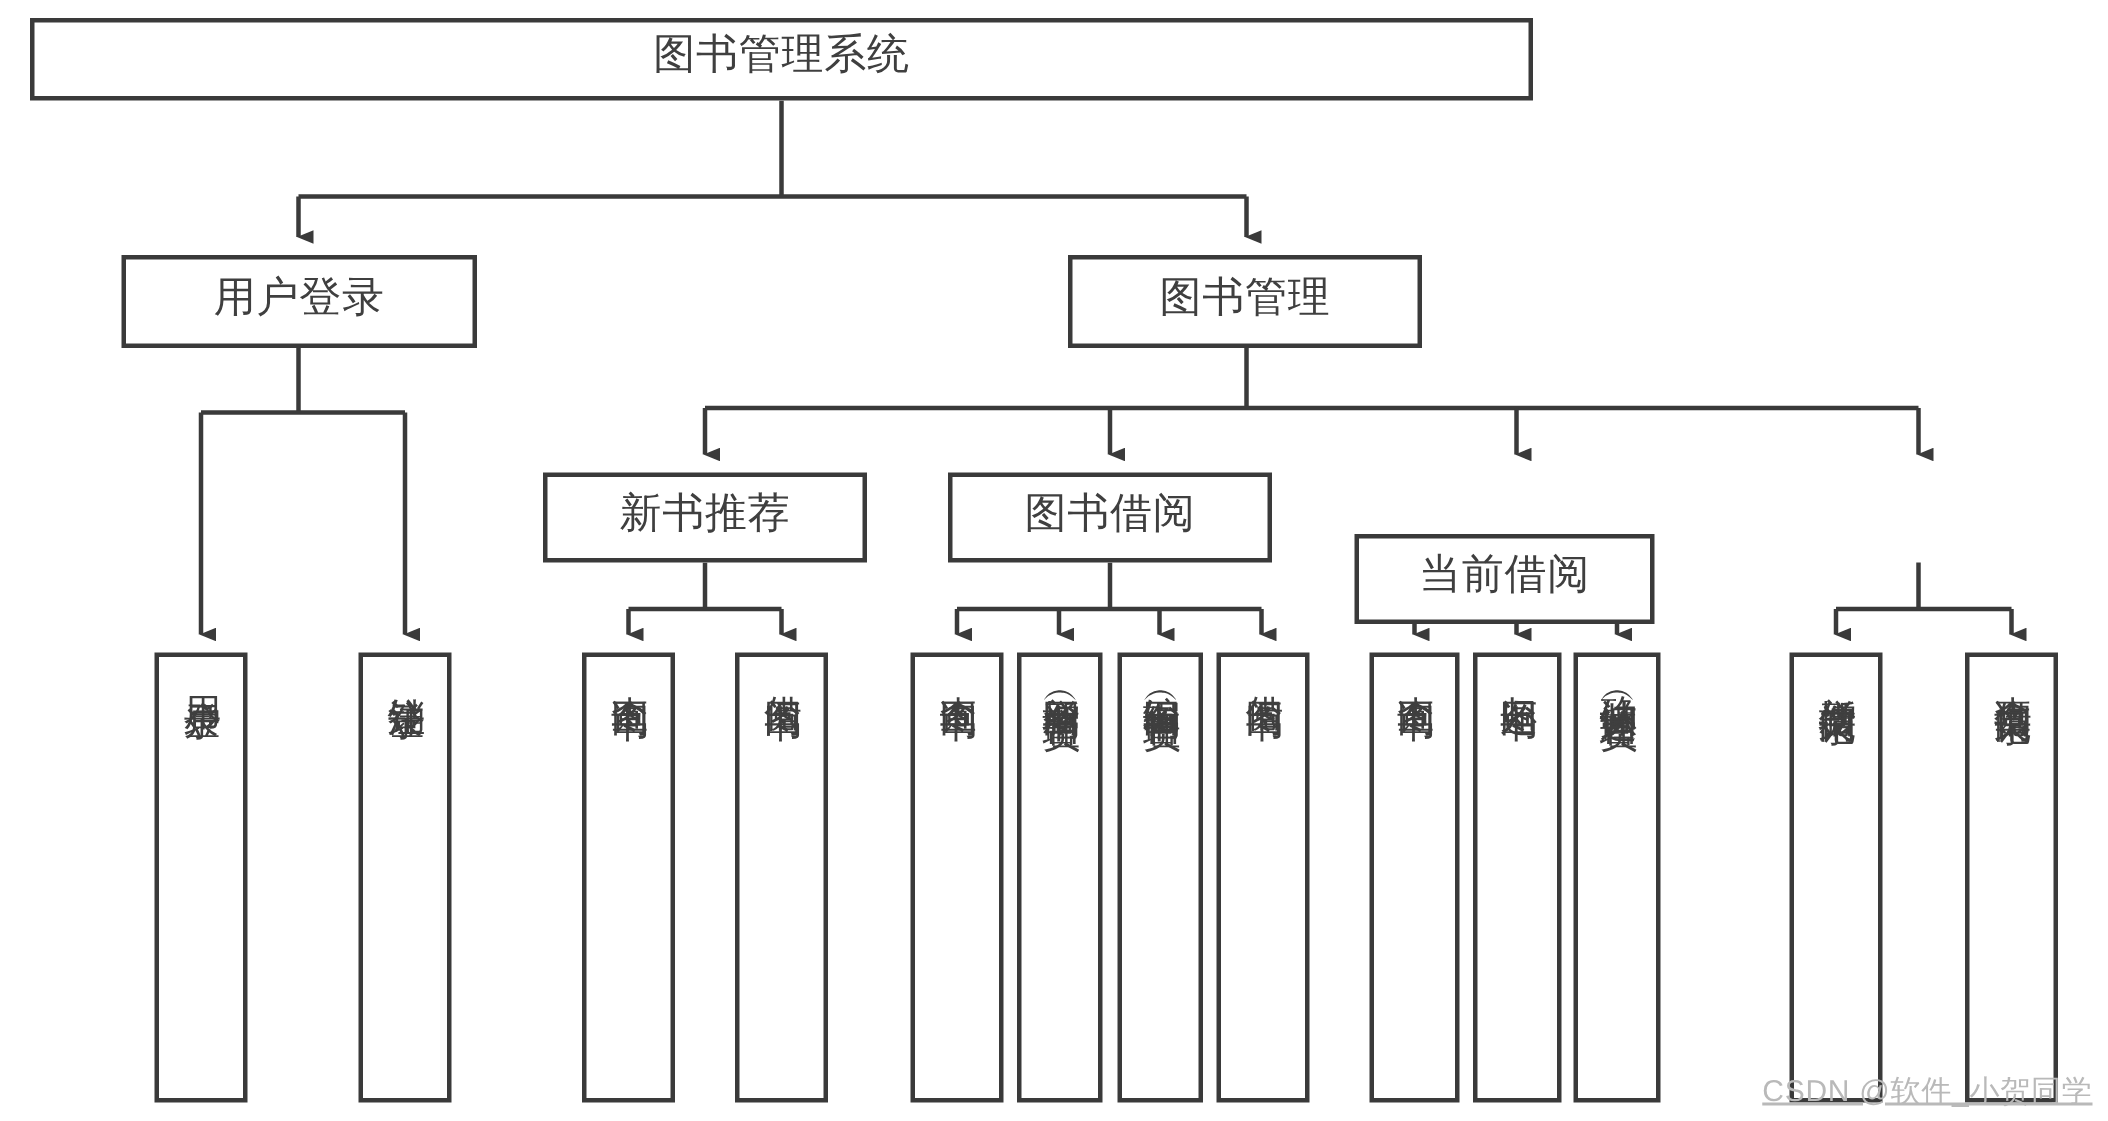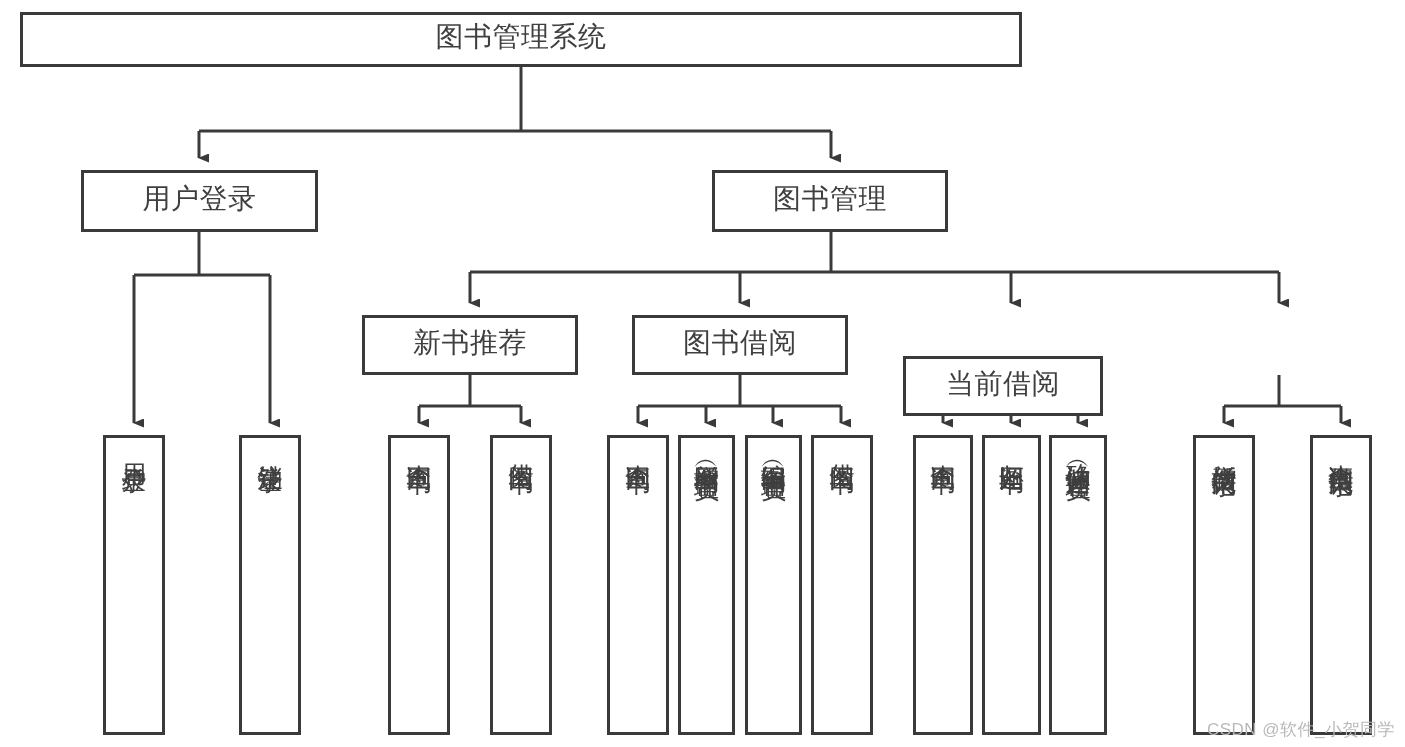--- a/index.html
+++ b/index.html
@@ -54,25 +54,26 @@
     text-orientation:upright;
     font-size:25px;
     letter-spacing:2px;
     line-height:1;
   }
   
   #watermark{
     position:absolute;
     right:10px;
     bottom:6px;
-    font-size:17px;
+    font-size:20px;
     color:#b9b9b9;
     z-index:9;
     white-space:pre;
     letter-spacing:0.5px;
+    text-decoration:underline;
   }
 </style>
 </head>
 <body>
 
 <div id="stage">
 
   <svg id="wires" viewBox="0 0 1405 747" preserveAspectRatio="none">
     <defs>
       <marker id="arw" markerWidth="9" markerHeight="11" refX="4.5" refY="10" orient="auto" markerUnits="userSpaceOnUse">

